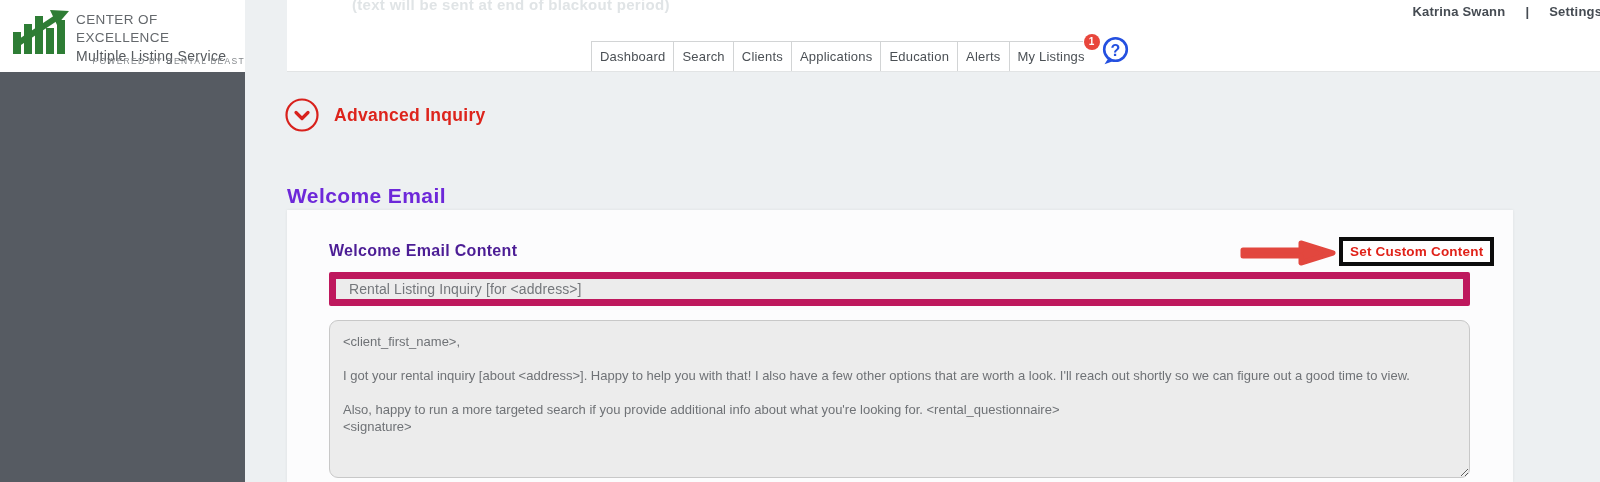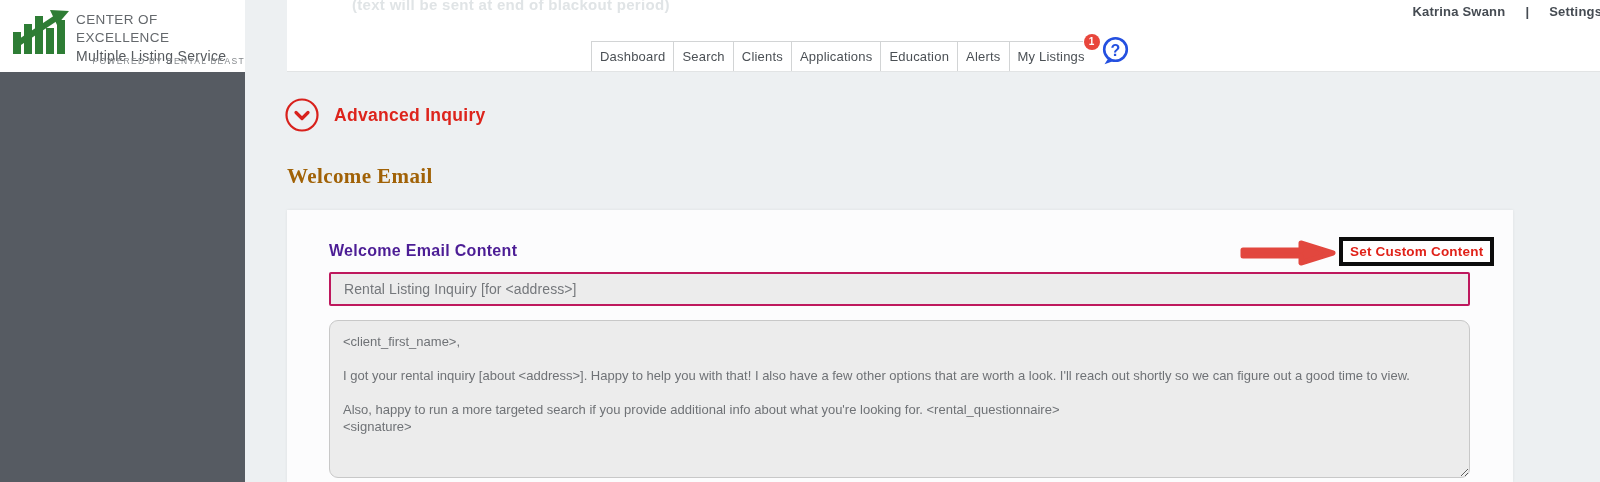--- a/index.html
+++ b/index.html
@@ -36,30 +36,30 @@
          position:relative; cursor:pointer; white-space:nowrap; }
   .tab:last-of-type { border-right:1px solid #d2d4d5; }
   .badge { position:absolute; top:-8px; right:-7px; width:16px; height:16px; border-radius:50%;
            background:#e8463c; color:#fff; font-size:10px; font-weight:bold; text-align:center;
            line-height:16px; box-shadow:0 0 0 1px #fff; }
   .help-wrap { margin-left:7px; margin-bottom:1px; cursor:pointer; }
 
   
   .adv-toggle { position:absolute; left:284px; top:97px; display:flex; align-items:center; cursor:pointer; }
   .adv-label { margin-left:14px; font-size:17.5px; font-weight:600; color:#dd241c; letter-spacing:.3px; }
-  .section-title { position:absolute; left:287px; top:164px; font-size:21px; font-weight:bold;
-                   color:#a16207; letter-spacing:.4px;font-family:Liberation Serif, serif; }
+  .section-title { position:absolute; left:287px; top:184px; font-size:21px; font-weight:bold;
+                   color:#6d28d9; letter-spacing:.4px; }
 
   
   .panel { position:absolute; left:287px; top:210px; width:1226px; height:272px; background:#fcfcfd;
            box-shadow:0 0 3px rgba(0,0,0,.07); }
   .panel-title { position:absolute; left:42px; top:32px; font-size:16px; font-weight:bold;
                  color:#4c1d95; letter-spacing:.3px; }
   .subject-input { position:absolute; left:42px; top:62px; width:1141px; height:34px;
-                   background:#ececec; border:2px solid #be185d; border-radius:2px;
+                   background:#ececec; border:7px solid #be185d; border-radius:2px;
                    font-family:"Liberation Sans", sans-serif; font-size:14px; color:#74777b;
                    padding:0 13px; letter-spacing:.1px; }
   .body-textarea { position:absolute; left:42px; top:110px; width:1141px; height:158px;
                    background:#ececec; border:1px solid #c8c8c8; border-radius:9px;
                    font-family:"Liberation Sans", sans-serif; font-size:13px; line-height:17px;
                    color:#6f7276; padding:12px 13px; resize:both; overflow:hidden; }
   .annotation-arrow { position:absolute; left:950px; top:28px; }
   .set-custom-box { position:absolute; left:1052px; top:27px; border:4px solid #0c0c0c; background:#fff; }
   .set-custom-link { display:block; padding:3px 7px; font-size:13.5px; font-weight:bold;
                      color:#e02219; letter-spacing:.2px; white-space:nowrap; cursor:pointer;

